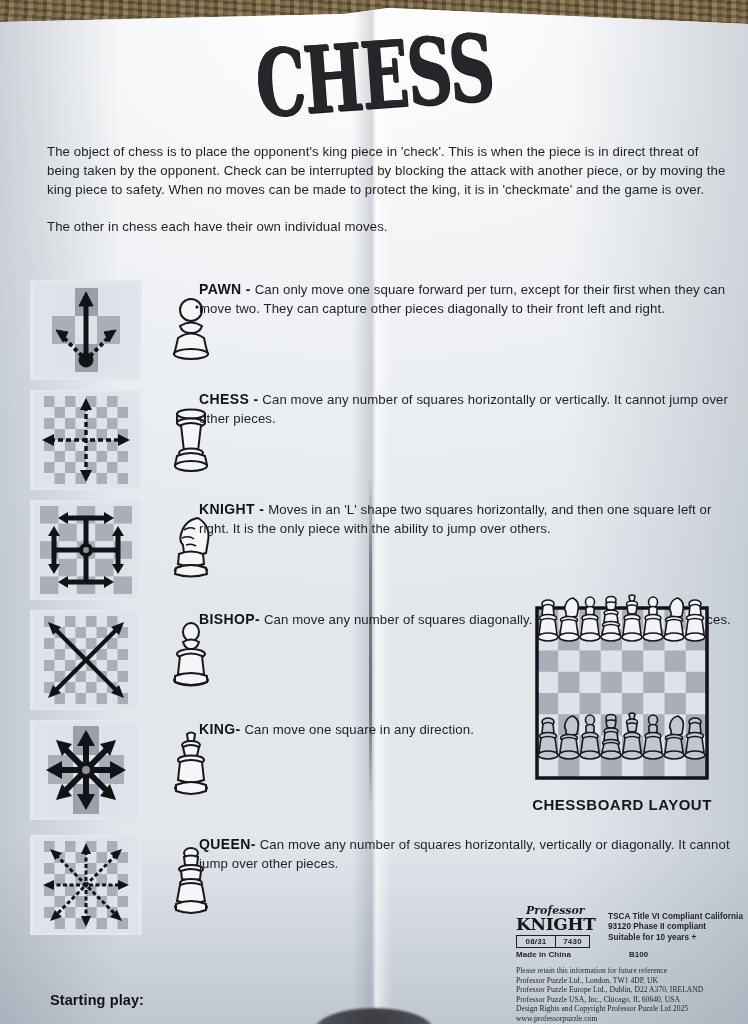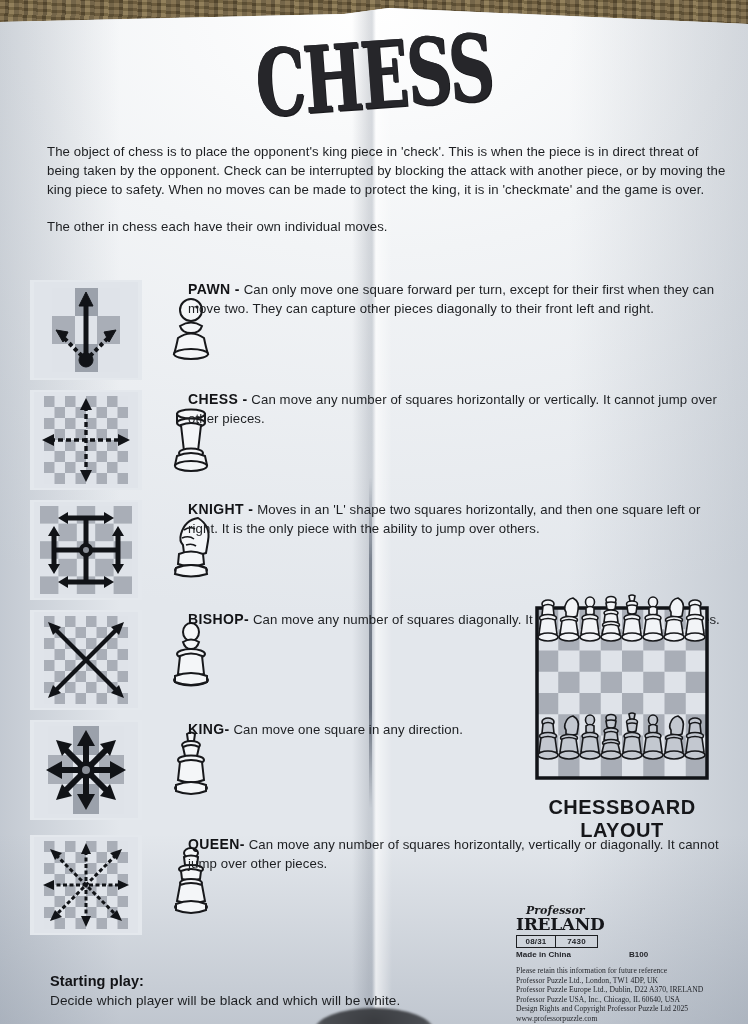--- a/index.html
+++ b/index.html
@@ -101,52 +101,52 @@
     position:absolute; left:0; top:0;
     width:112px; height:100px;
     background:#e4e8ed;
   }
   .diagram svg { display:block; width:112px; height:100px; }
   .piece-icon {
     position:absolute; left:138px; top:8px;
     width:46px; height:78px;
   }
   .piece-icon svg { display:block; width:46px; height:78px; }
-  .piece-desc { position:absolute; left:144px; top:0; width:544px; }
+  .piece-desc { position:absolute; left:155px; top:0; width:544px; }
   .piece-desc .pname {
     font-weight:bold; font-size:14px; letter-spacing:.4px; color:#121316;
   }
   .piece-desc .ptext { font-size:13.2px; }
 
   
   #board-fig { position:absolute; left:529px; top:586px; width:196px; }
   #board-fig svg { display:block; width:186px; height:196px; }
   #board-caption {
     margin-top:6px; margin-left:-5px;
-    font-weight:bold; font-size:20px; letter-spacing:.5px; color:#16171a;
+    font-weight:bold; font-size:15px; letter-spacing:.5px; color:#16171a;
     text-align:center; width:196px;
   }
 
   
   #starting { position:absolute; left:36px; bottom:14px; width:420px; }
   #starting .sp-title { font-weight:bold; font-size:14.5px; color:#121316; }
   #starting .sp-line { font-size:13.6px; line-height:19px; }
 
   
   #legal { position:absolute; left:516px; top:898px; width:226px; color:#23252a; }
   #legal .logo { width:86px; }
   #legal .logo .prof {
     font-family:"DejaVu Serif", serif; font-style:italic; font-weight:bold;
     font-size:11px; color:#1b1c1f; margin-left:10px; line-height:10px;
   }
   #legal .logo .puz {
     font-family:"DejaVu Serif", serif; font-weight:bold; font-size:17px;
     letter-spacing:-.3px; color:#15161a; line-height:17px;
   }
-  #legal .codebox { display:flex; margin-top:2px; width:82px;align-items:flex-end; }
+  #legal .codebox { display:flex; margin-top:2px; width:74px;align-items:flex-end; }
   #legal .codebox span {
     border:1px solid #1d1f22; font-size:8px; font-weight:bold; padding:0 3px;
     line-height:11px; letter-spacing:.2px;
   }
   #legal .codebox span:first-child { flex:0 0 40px; text-align:center; }
   #legal .codebox span:last-child { flex:1; text-align:center; border-left:none; }
   #legal .topright { position:absolute; left:92px; top:6px; width:138px; }
   #legal .topright div { font-size:8.2px; font-weight:bold; line-height:10.4px; letter-spacing:.05px; }
   #legal .made { position:absolute; left:0; top:44px; font-size:8px; font-weight:bold; letter-spacing:.05px; }
   #legal .made b { margin-left:10px;padding-left:48px; }
@@ -712,31 +712,35 @@
             <ellipse cx="8" cy="43" rx="10" ry="4"></ellipse>
           </g>
         </g>
       </g>
     </svg>
     <div id="board-caption">CHESSBOARD LAYOUT</div>
   </div>
 
   <div id="starting" class="body-text">
     <div class="sp-title">Starting play:</div>
-    <div class="sp-line">Decide which player will be black and which will be white.</div>
   </div>
 
   <div id="legal">
     <div class="logo">
       <div class="prof">Professor</div>
-      <div class="puz">IRELAND</div>
+      <div class="puz">KNIGHT</div>
     </div>
     <div class="codebox">
       <span>08/31</span>
       <span>7430</span>
+    </div>
+    <div class="topright">
+      <div>TSCA Title VI Compliant California</div>
+      <div>93120 Phase II compliant</div>
+      <div>Suitable for 10 years +</div>
     </div>
     <div class="made">
       <span>Made in China</span><b>B100</b>
     </div>
     <div class="lines">
       <div>Please retain this information for future reference</div>
       <div>Professor Puzzle Ltd., London, TW1 4DP, UK</div>
       <div>Professor Puzzle Europe Ltd., Dublin, D22 A370, IRELAND</div>
       <div>Professor Puzzle USA, Inc., Chicago, IL 60640, USA</div>
       <div>Design Rights and Copyright Professor Puzzle Ltd 2025</div>

